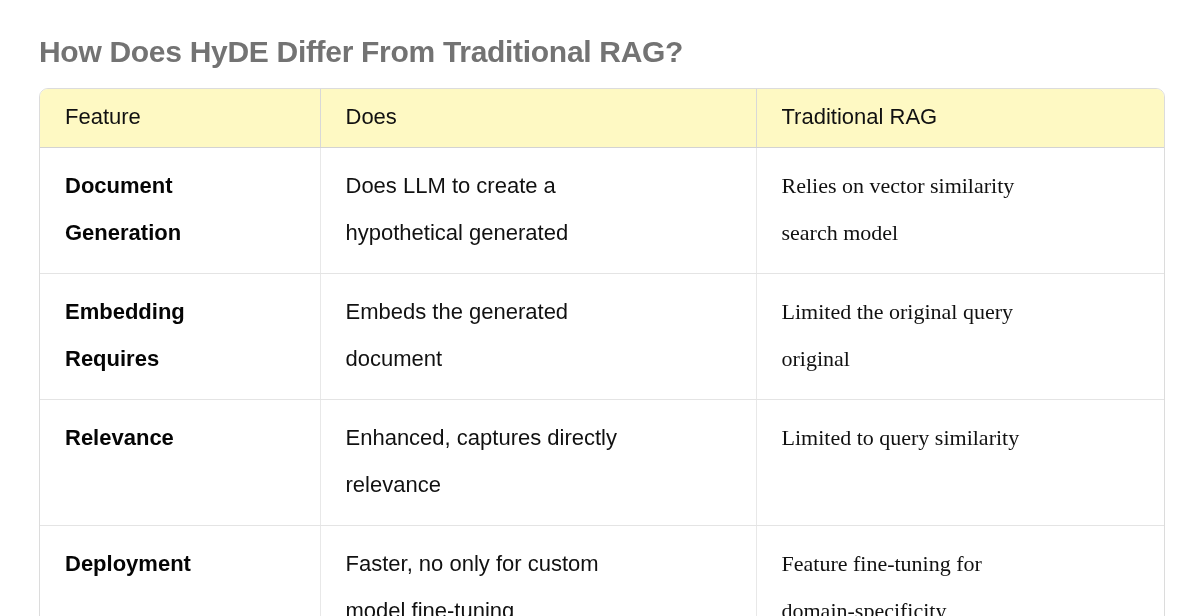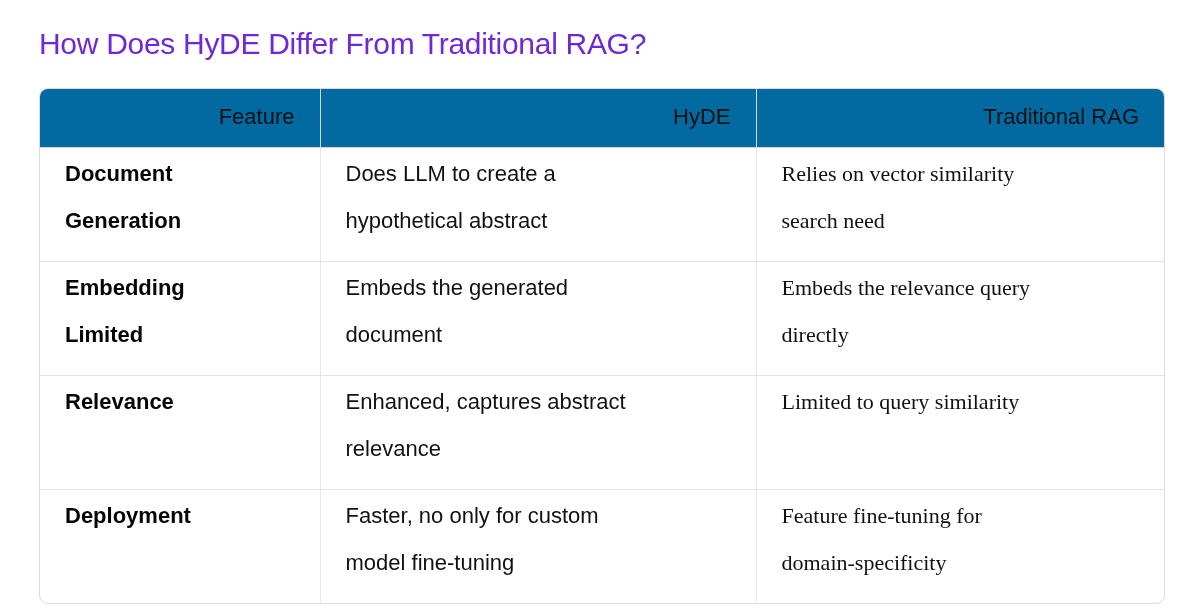--- a/index.html
+++ b/index.html
@@ -16,26 +16,26 @@
   }
   .page {
     position: relative;
     width: 1200px;
     height: 616px;
     box-sizing: border-box;
   }
   .page-title {
     position: absolute;
     left: 39px;
-    top: 4px;
+    top: 12px;
     font-size: 30px;
-    font-weight: normal;
+    font-weight: bold;
     letter-spacing: -0.3px;
     line-height: 40px;
-    color: #6d28d9;
+    color: #737373;
     white-space: nowrap;
   }
   .table-wrap {
     position: absolute;
     left: 39px;
     top: 88px;
     width: 1126px;
     border: 1px solid #dcdcdc;
     border-radius: 9px;
     overflow: hidden;
@@ -45,37 +45,37 @@
   table.compare {
     border-collapse: collapse;
     width: 100%;
     table-layout: fixed;
   }
   table.compare col.c1 { width: 280px; }
   table.compare col.c2 { width: 436px; }
   table.compare col.c3 { width: 408px; }
 
   table.compare thead th {
-    background: #0369a1;
+    background: #fef9c3;
     font-size: 22px;
     font-weight: normal;
-    text-align: right;
+    text-align: left;
     padding: 14px 25px 16px 25px;
     color: #111111;
     border-right: 1px solid #d8d8d8;
     border-bottom: 1px solid #d3d3d3;
     line-height: 28px;
     vertical-align: middle;
   }
   table.compare thead th:last-child { border-right: none; margin-left: 20px; }
 
   table.compare tbody td {
     font-size: 22px;
     line-height: 47px;
-    padding: 2px 25px 17px 25px;
+    padding: 14px 25px 17px 25px;
     vertical-align: top;
     border-right: 1px solid #e8e8e8;
     border-bottom: 1px solid #e4e4e4;
     color: #111111;
   }
   table.compare tbody td:last-child { border-right: none; font-family: Liberation Serif, serif; }
   table.compare tbody tr:last-child td { border-bottom: none; }
   table.compare tbody td.feature {
     font-weight: bold;
     color: #050505;
@@ -92,62 +92,62 @@
   <div class="table-wrap">
     <table class="compare">
       <colgroup>
         <col class="c1">
           <col class="c2">
           <col class="c3">
       </colgroup>
       <thead>
         <tr>
           <th>Feature</th>
-          <th>HyDE</th>
+          <th>Does</th>
           <th>Traditional RAG</th>
         </tr>
       </thead>
       <tbody>
 
         <tr>
           <td class="feature">
             <span class="cell-line">Document</span>
             <span class="cell-line">Generation</span>
           </td>
           <td>
             <span class="cell-line">Does LLM to create a</span>
-            <span class="cell-line">hypothetical abstract</span>
+            <span class="cell-line">hypothetical generated</span>
           </td>
           <td>
             <span class="cell-line">Relies on vector similarity</span>
-            <span class="cell-line">search need</span>
+            <span class="cell-line">search model</span>
           </td>
         </tr>
 
         <tr>
           <td class="feature">
             <span class="cell-line">Embedding</span>
-            <span class="cell-line">Limited</span>
+            <span class="cell-line">Requires</span>
           </td>
           <td>
             <span class="cell-line">Embeds the generated</span>
             <span class="cell-line">document</span>
           </td>
           <td>
-            <span class="cell-line">Embeds the relevance query</span>
-            <span class="cell-line">directly</span>
+            <span class="cell-line">Limited the original query</span>
+            <span class="cell-line">original</span>
           </td>
         </tr>
 
         <tr>
           <td class="feature">
             <span class="cell-line">Relevance</span>
           </td>
           <td>
-            <span class="cell-line">Enhanced, captures abstract</span>
+            <span class="cell-line">Enhanced, captures directly</span>
             <span class="cell-line">relevance</span>
           </td>
           <td>
             <span class="cell-line">Limited to query similarity</span>
           </td>
         </tr>
 
         <tr>
           <td class="feature">
             <span class="cell-line">Deployment</span>

